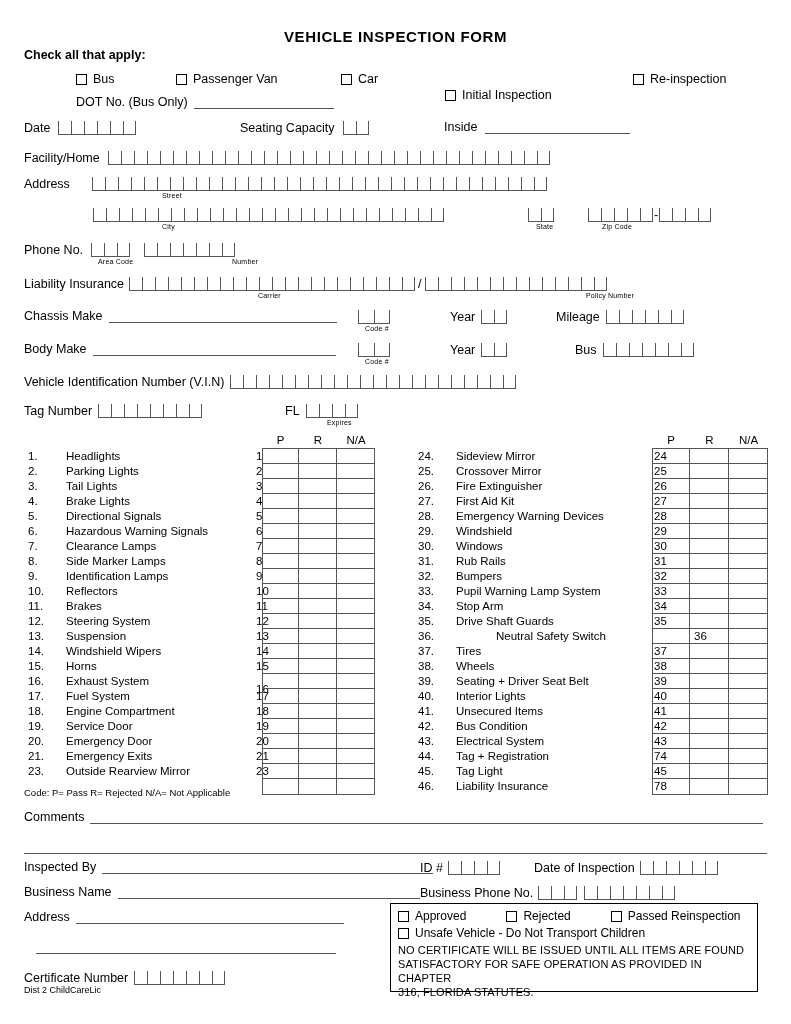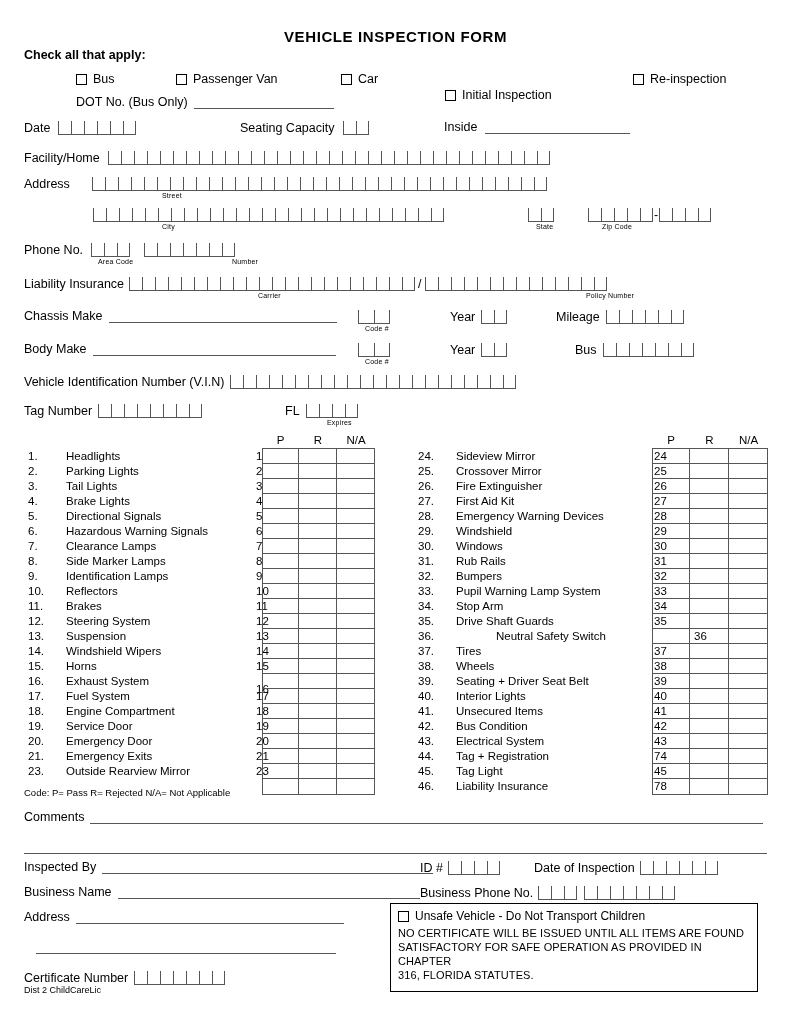--- a/index.html
+++ b/index.html
@@ -1018,20 +1018,34 @@
         <span class="cell"></span>
         <span class="cell"></span>
         <span class="cell"></span>
         <span class="cell"></span>
         <span class="cell"></span>
       </span>
   </div>
   <div class="row" style="top:985px;left:24px;font-size:9px;">Dist 2 ChildCareLic</div>
 
   <div class="certbox" style="top:903px;left:390px;width:368px;height:89px;">
+    <div style="display:flex;align-items:center;">
+      <span class="chk" style="margin-right:40px;">
+        <span class="cbx"></span>
+        <span class="lbl2">Approved</span>
+      </span>
+      <span class="chk" style="margin-right:40px;">
+        <span class="cbx"></span>
+        <span class="lbl2">Rejected</span>
+      </span>
+      <span class="chk">
+        <span class="cbx"></span>
+        <span class="lbl2">Passed Reinspection</span>
+      </span>
+    </div>
     <div class="chk">
       <span class="cbx"></span>
       <span class="lbl2">Unsafe Vehicle - Do Not Transport Children</span>
     </div>
     <div class="stat">NO CERTIFICATE WILL BE ISSUED UNTIL ALL ITEMS ARE FOUND</div>
     <div class="stat">SATISFACTORY FOR SAFE OPERATION AS PROVIDED IN CHAPTER</div>
     <div class="stat">316, FLORIDA STATUTES.</div>
   </div>
 
 </div>

